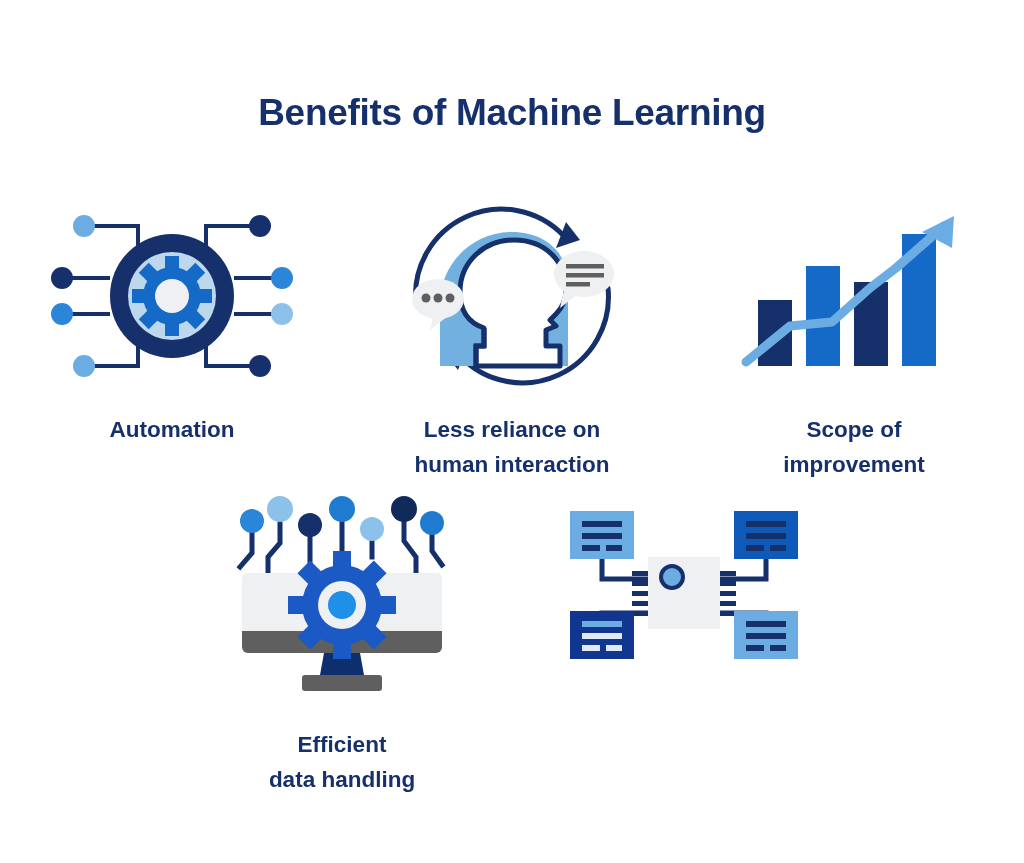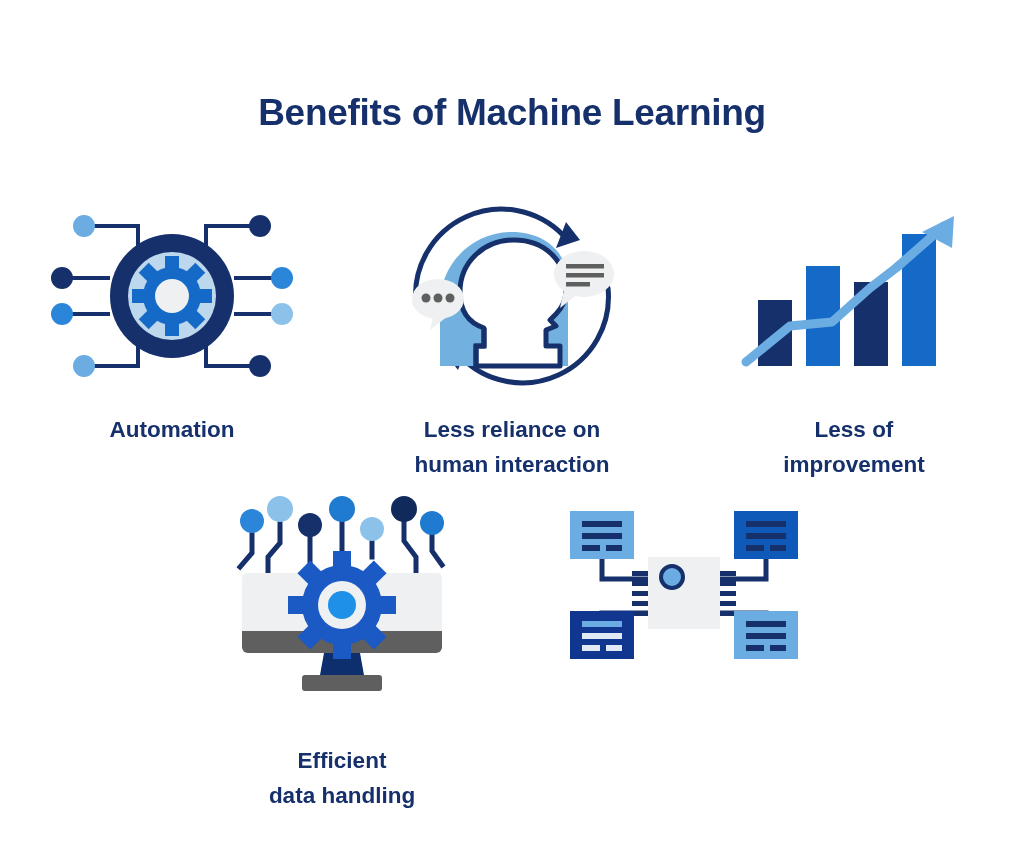--- a/index.html
+++ b/index.html
@@ -55,21 +55,21 @@
   #card-automation { left: 48px;  top: 196px; width: 248px; }
   #card-reliance   { left: 388px; top: 196px; width: 248px; }
   #card-scope      { left: 730px; top: 196px; width: 248px; }
   
   #card-efficient  { left: 218px; top: 495px; width: 248px; }
   #card-wide       { left: 560px; top: 495px; width: 248px; }
 
   #card-automation .label,
   #card-reliance .label,
   #card-scope .label { margin-top: 16px; }
-  #card-efficient .label { margin-top: 38px; }
+  #card-efficient .label { margin-top: 22px; }
   #card-wide .label { margin-top: 26px; }
 
   svg { display: block; }
 </style>
 </head>
 <body>
 
 <div class="page">
 
   <div class="title">Benefits of Machine Learning</div>
@@ -166,21 +166,21 @@
 
         <rect x="28" y="104" width="34" height="66" fill="#15306b"></rect>
         <rect x="76" y="70" width="34" height="100" fill="#1569c7"></rect>
         <rect x="124" y="86" width="34" height="84" fill="#15306b"></rect>
         <rect x="172" y="38" width="34" height="132" fill="#1569c7"></rect>
 
         <polyline points="16,166 60,130 102,126 140,92 166,72 214,30" fill="none" stroke="#6bade3" stroke-width="9" stroke-linejoin="round" stroke-linecap="round"></polyline>
         <polygon points="224,20 222,52 192,36" fill="#6bade3"></polygon>
       </svg>
     </div>
-    <div class="label">Less of
+    <div class="label">Scope of
 improvement</div>
   </div>
 
   <div class="card" id="card-efficient">
     <div class="icon-box">
       <svg width="248" height="210" viewBox="0 0 248 210">
 
         <g stroke="#15306b" stroke-width="5" fill="none" stroke-linecap="square">
           <path d="M34 28 L34 58 L22 72"></path>
           <path d="M62 16 L62 48 L50 62 L50 76"></path>

